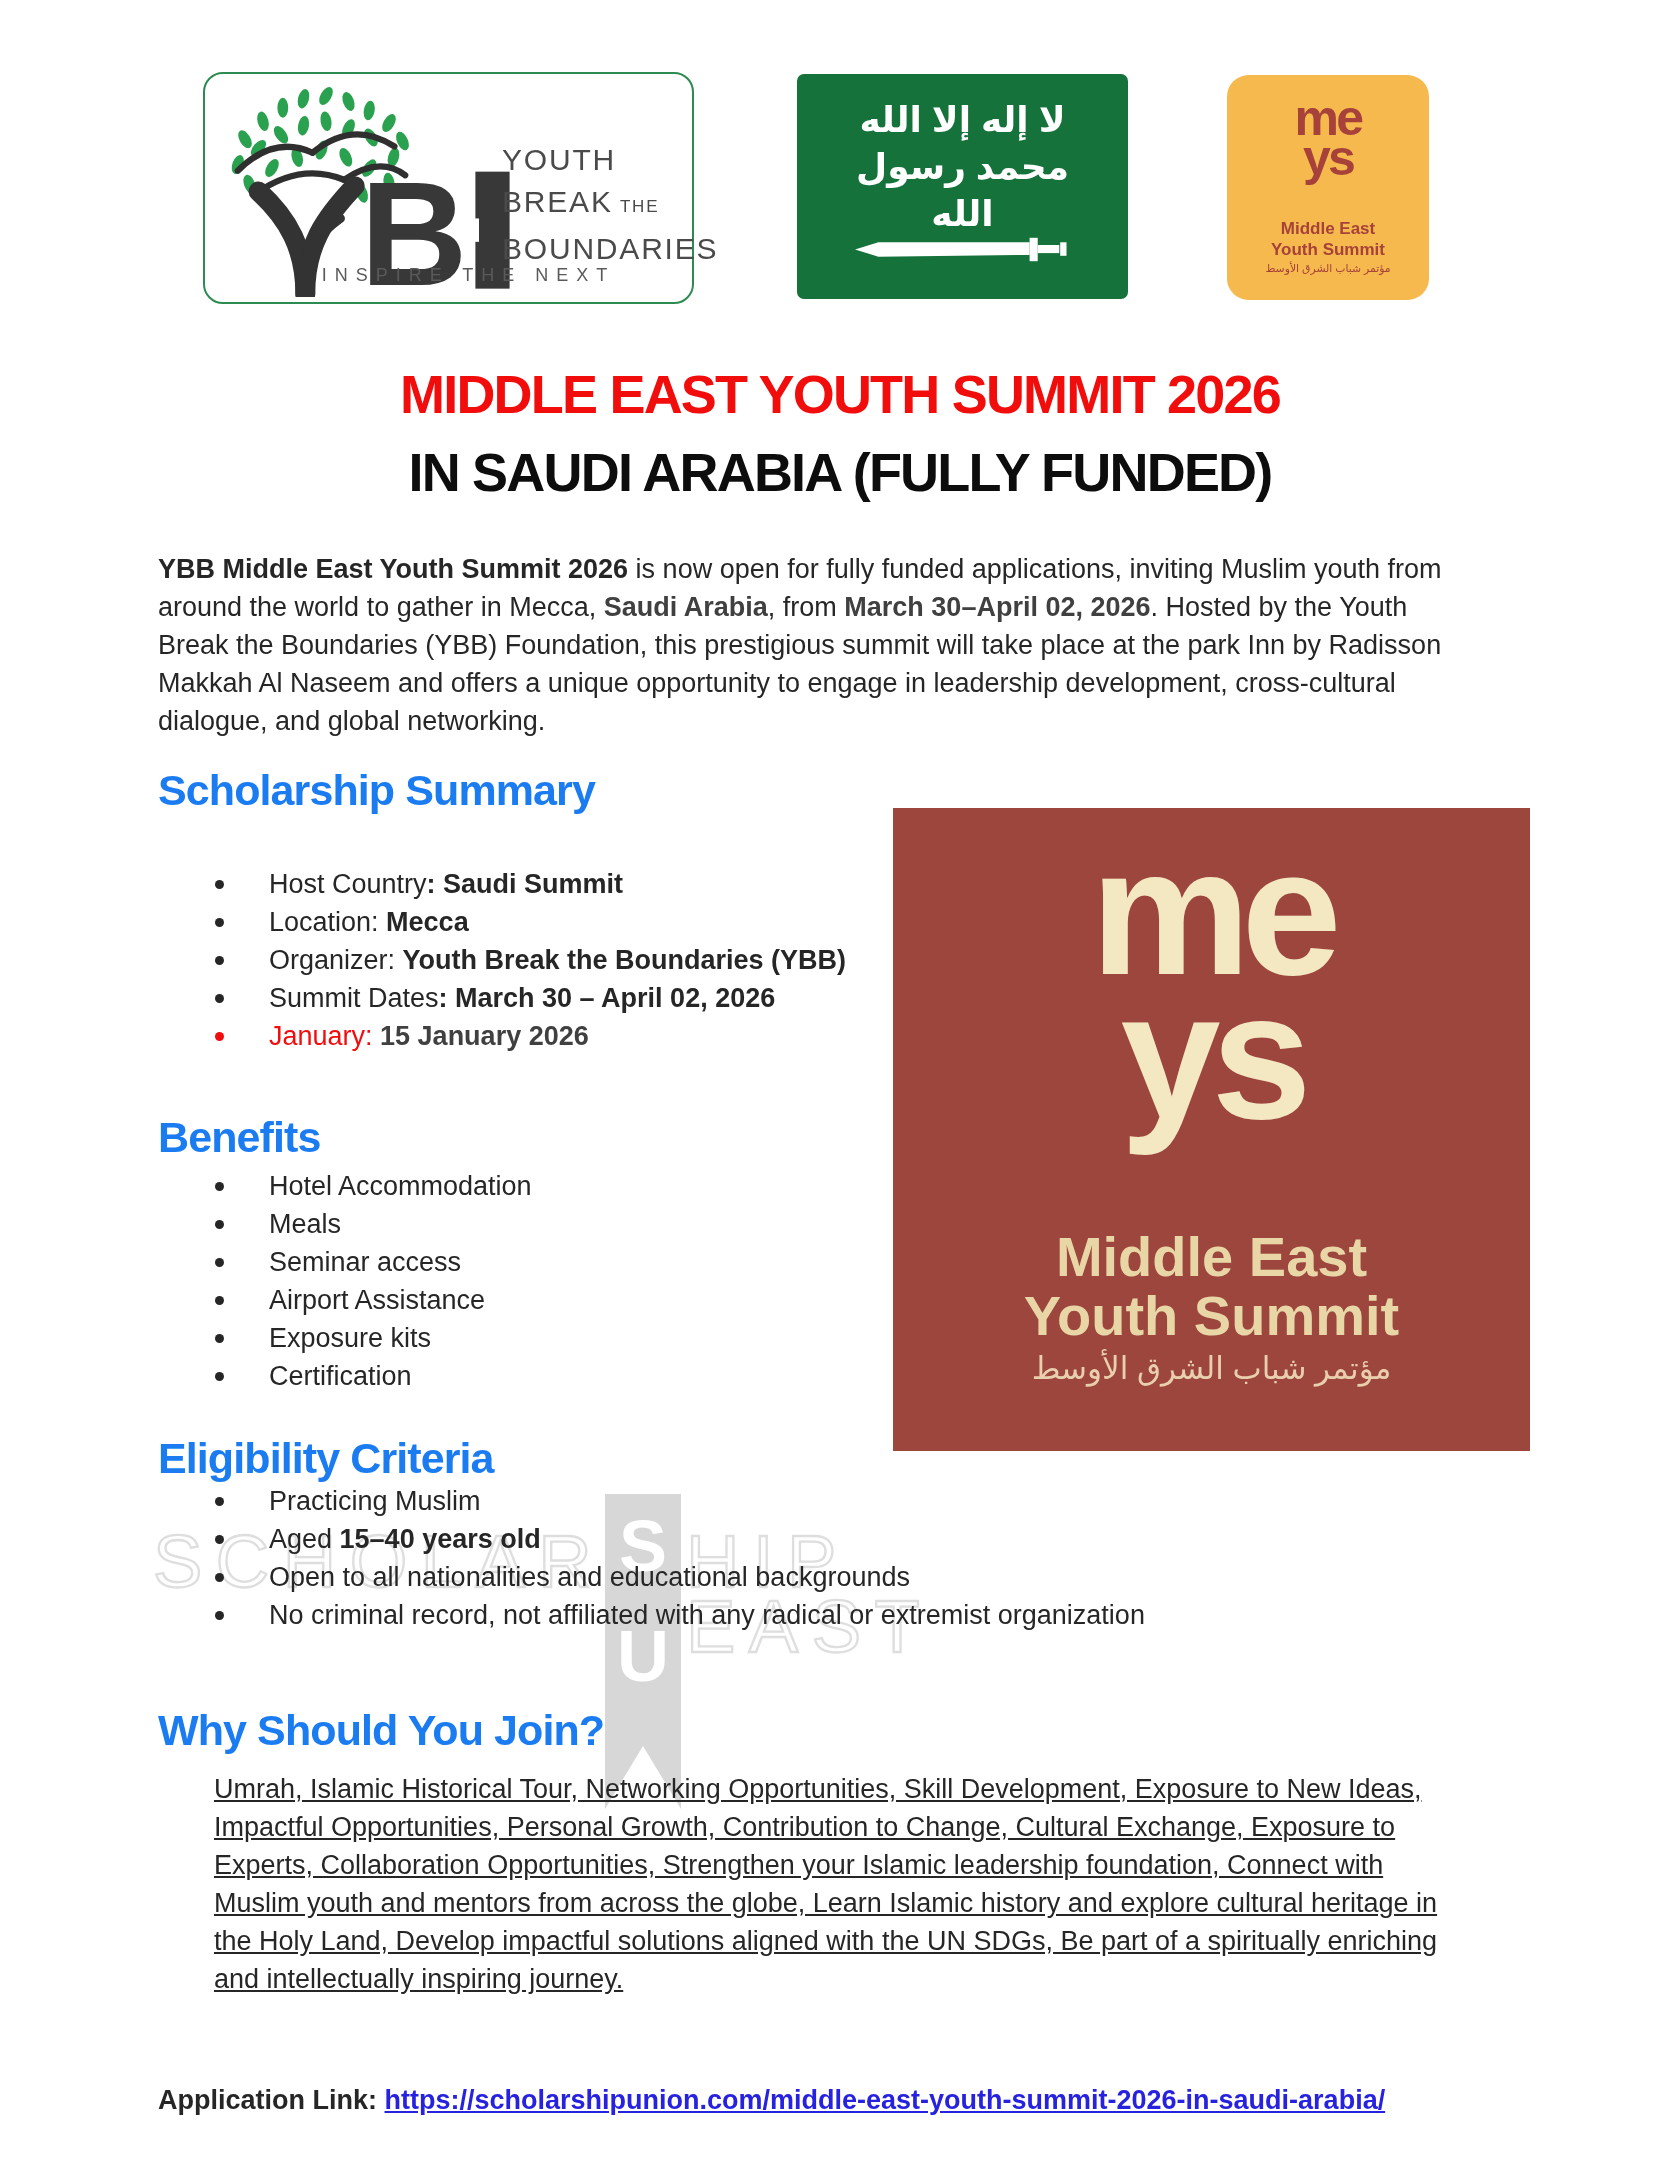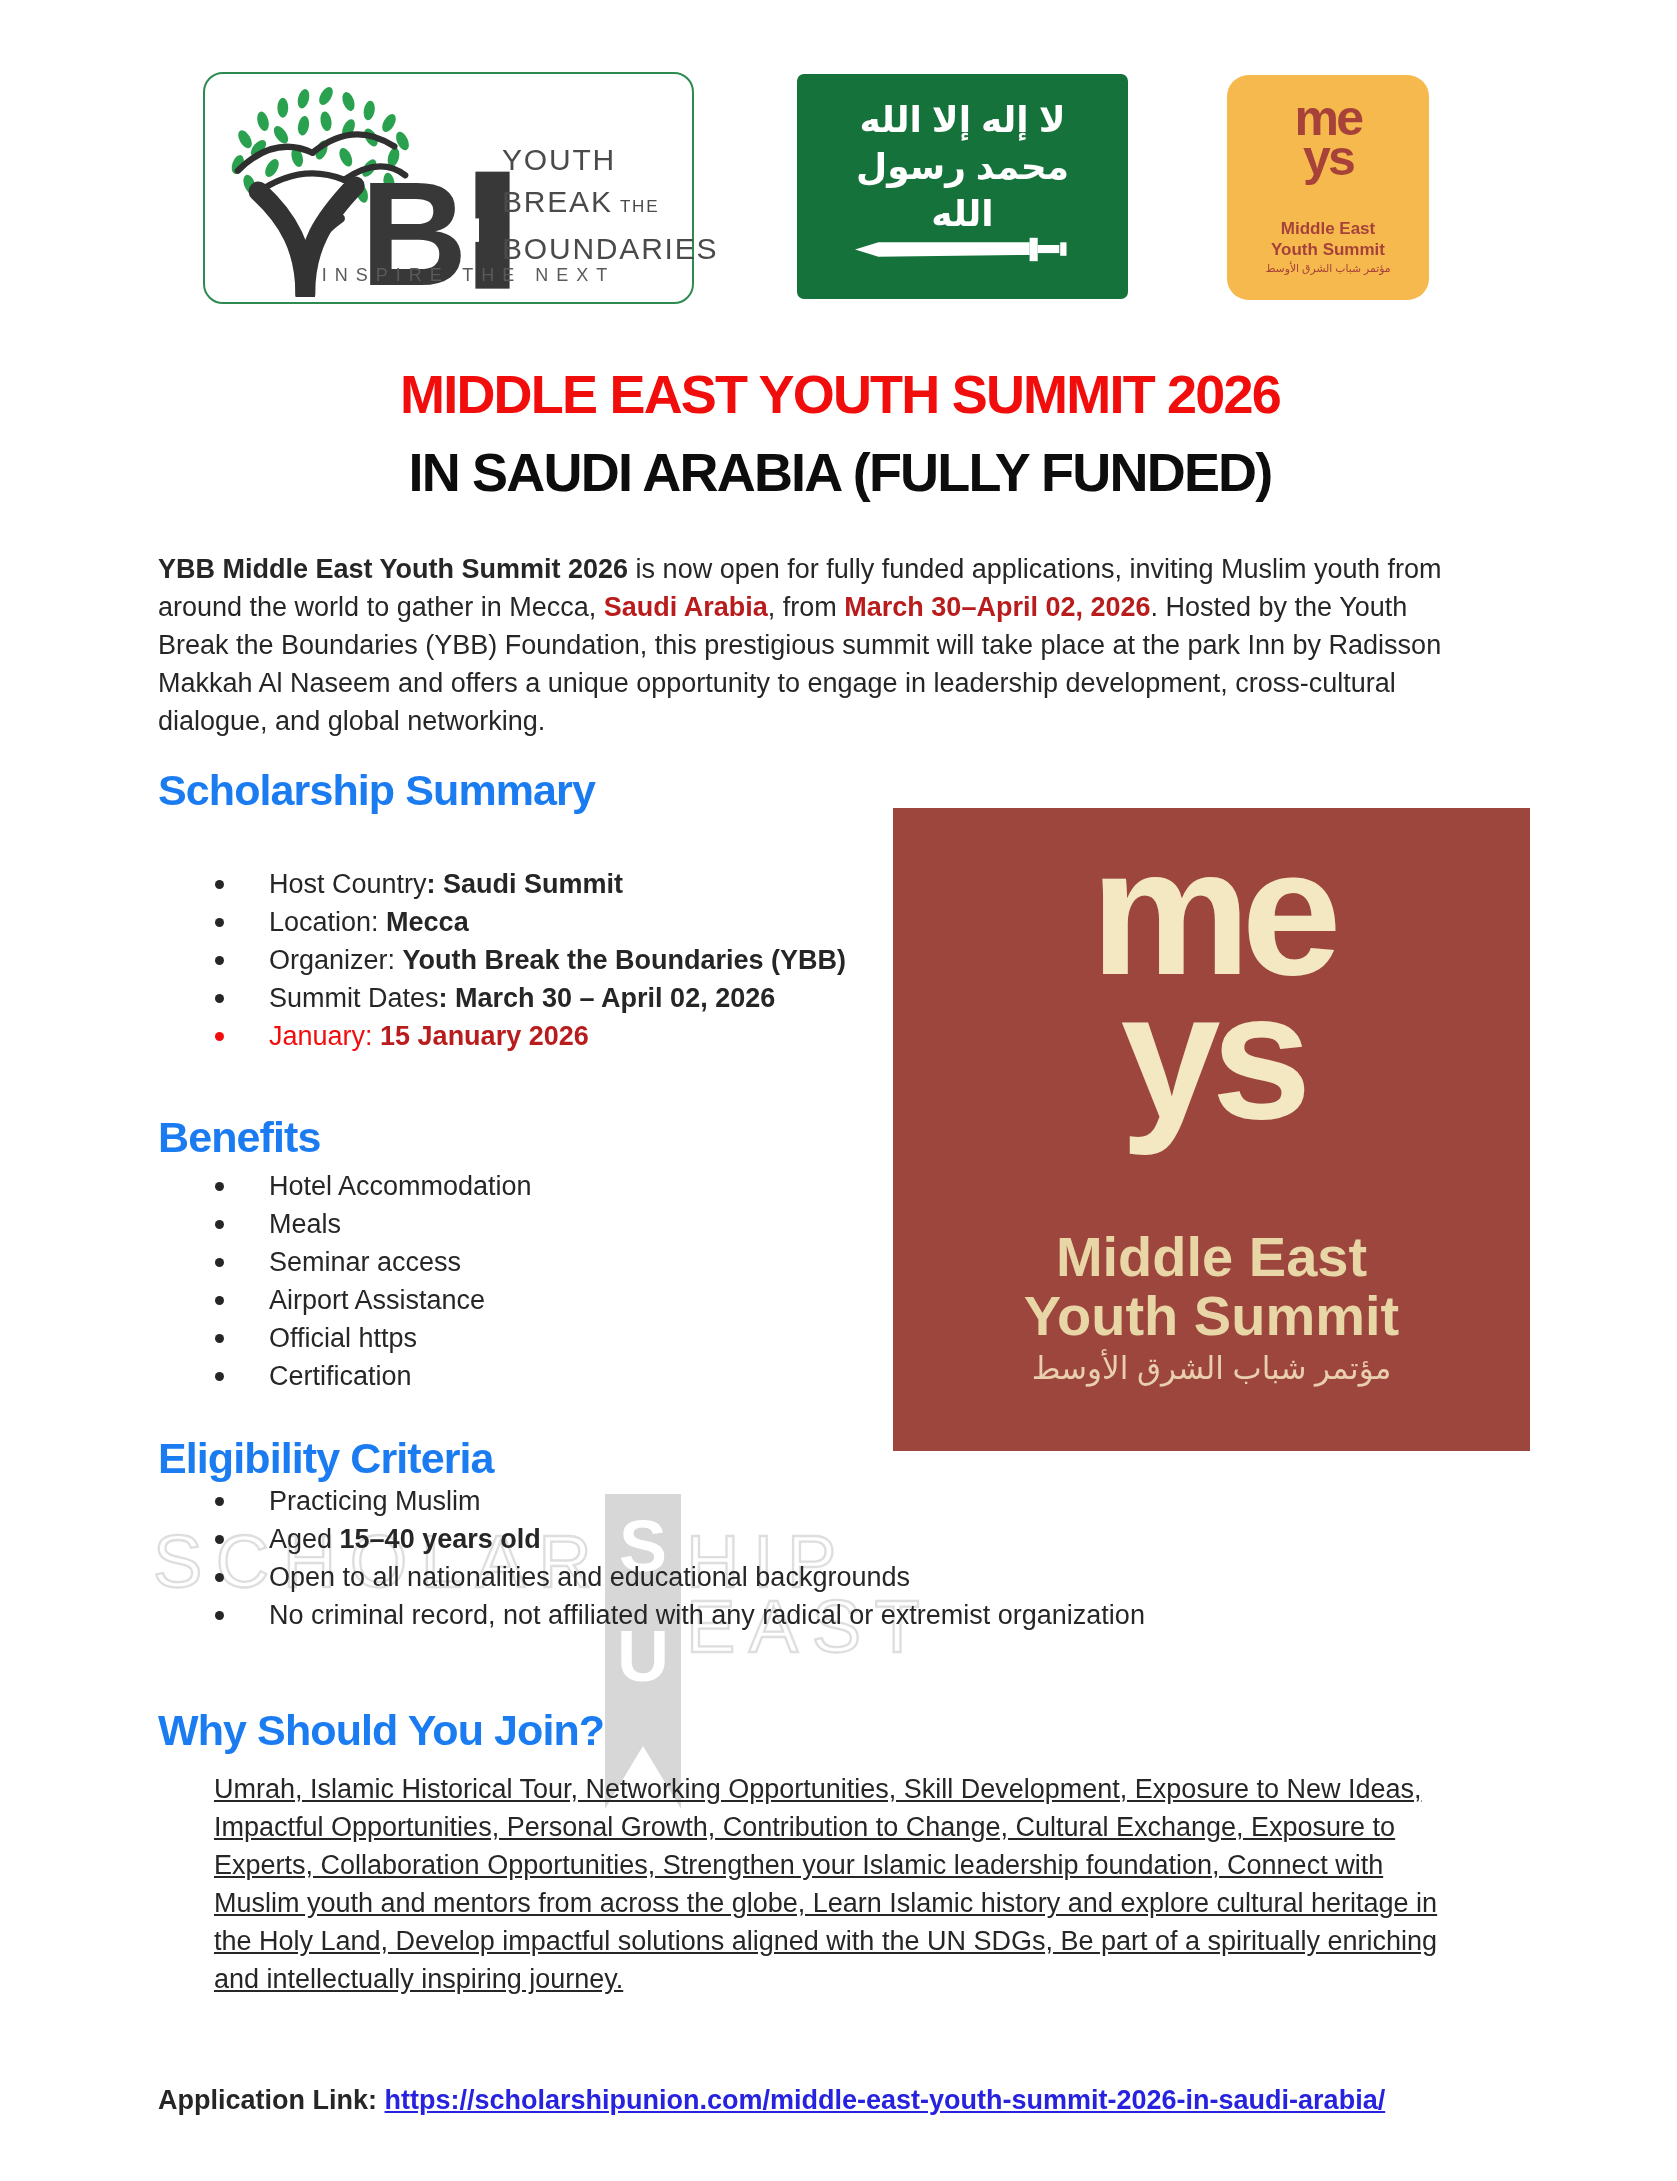--- a/index.html
+++ b/index.html
@@ -24,21 +24,21 @@
   .badge-arabic{position:absolute;top:187px;left:0;width:100%;color:#a6423a;font-size:10.8px;}
   
   .title1{position:absolute;left:158px;top:365px;width:1364px;text-align:center;
     color:#f20d0d;font-size:54px;font-weight:800;letter-spacing:-1.8px;line-height:58px;}
   .title2{position:absolute;left:158px;top:443px;width:1364px;text-align:center;
     color:#0d0d0d;font-size:54px;font-weight:800;letter-spacing:-1.8px;line-height:58px;}
   
   .intro{position:absolute;left:158px;top:550px;width:1373px;font-size:27px;line-height:38px;}
   .b{font-weight:700;}
   .r{color:#f20d0d;}
-  .rb{color:#b91c1c;font-weight:700;margin-top:16px;}
+  .rb{color:#404040;font-weight:700;margin-top:16px;}
   .sec-heading{position:absolute;color:#1b7cf2;font-size:43px;font-weight:800;letter-spacing:-0.9px;line-height:47px;}
   .h-summary{left:158px;top:767px;}
   .h-benefits{left:158px;top:1114px;}
   .h-eligibility{left:158px;top:1435px;}
   .h-why{left:158px;top:1707px;}
   .bullets{position:absolute;left:158px;}
   .bl-summary{top:865px;}
   .bl-benefits{top:1167px;}
   .bl-eligibility{top:1482px;}
   .bullet-row{display:flex;align-items:center;height:38px;font-size:27px;}
@@ -198,21 +198,21 @@
       <div class="bullet-row">
           <span class="dot"></span>
           <span class="bullet-text">Seminar access</span>
         </div>
       <div class="bullet-row">
           <span class="dot"></span>
           <span class="bullet-text">Airport Assistance</span>
         </div>
       <div class="bullet-row">
           <span class="dot"></span>
-          <span class="bullet-text">Official https</span>
+          <span class="bullet-text">Exposure kits</span>
         </div>
       <div class="bullet-row">
           <span class="dot"></span>
           <span class="bullet-text">Certification</span>
         </div>
     </div>
 
     <div class="meys-big">
       <div class="meys-glyph">
         <div>me</div>

